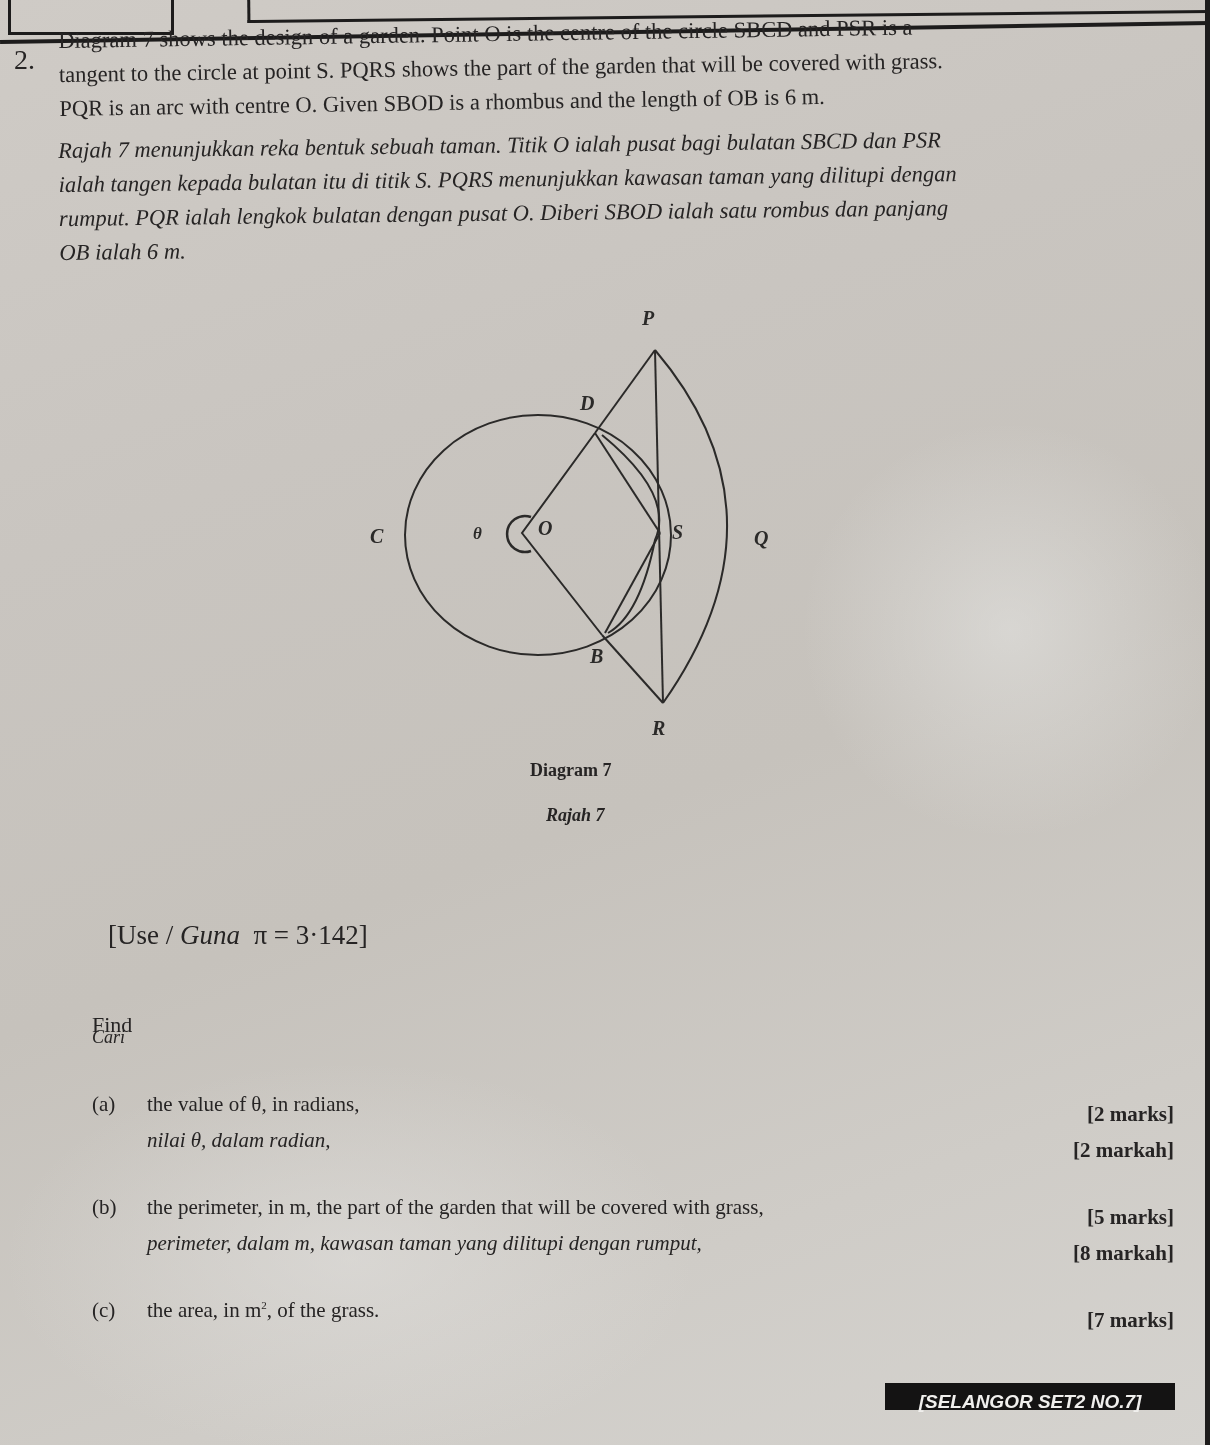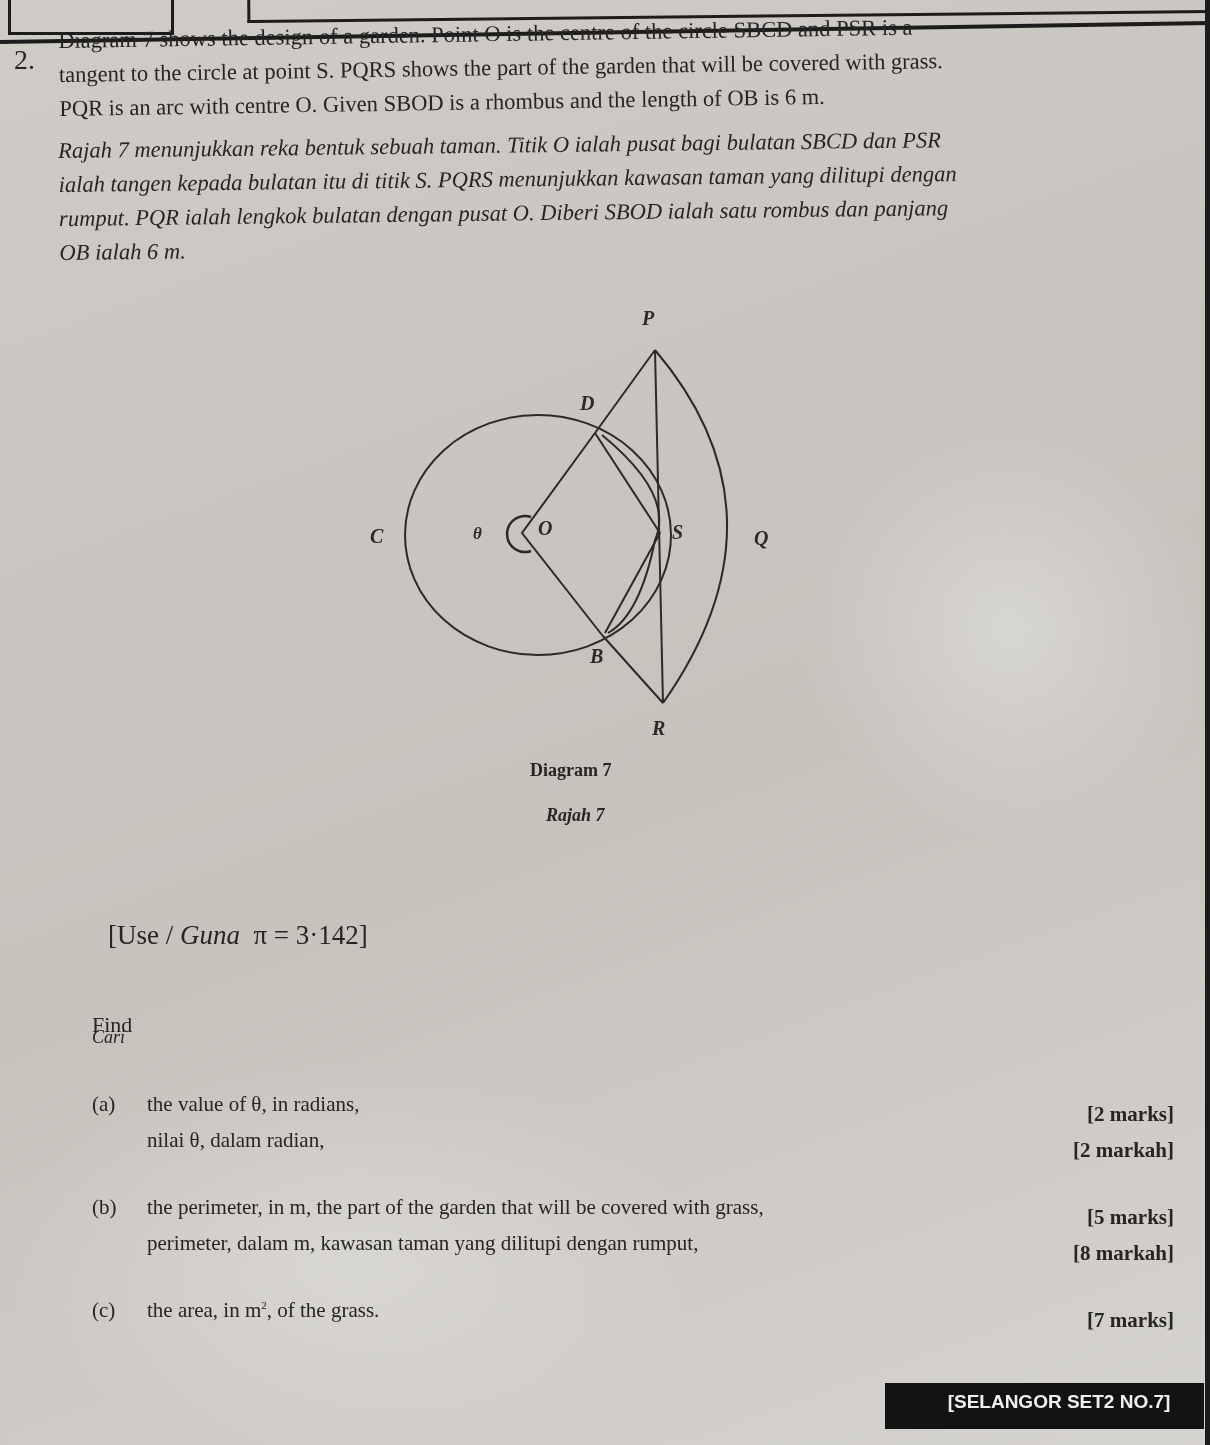--- a/index.html
+++ b/index.html
@@ -32,29 +32,29 @@
 
   .use { position:absolute; left:100px; top:920px; font-size:27px;margin-left:8px; }
   .find { position:absolute; left:92px; top:1012px; font-size:22px; }
   .cari { position:absolute; left:92px; top:1027px; font-size:18px; font-style:italic; }
 
   .part { position:absolute; left:92px; width:1082px; font-size:21px; }
   .part .row { position:relative; height:36px; }
   .part .lbl { position:absolute; left:0; top:0; }
   .part .txt { position:absolute; left:55px; top:0; white-space:nowrap; }
   .part .mk { position:absolute; right:0; top:10px; font-weight:bold; white-space:nowrap; }
-  .part .ms { }
+  .part .ms { font-style:italic; }
   .part-a { top:1092px; }
   .part-b { top:1195px; }
   .part-c { top:1298px; }
   sup { font-size:11px; }
 
-  .source { position:absolute; left:885px; top:1383px; width:290px; height:46px; background:#141313;
-    color:#f0efed; font-family:"Liberation Sans", sans-serif; font-weight:bold; 
-    font-size:19px; line-height:38px; text-align:center;padding-left:29px; }
+  .source { position:absolute; left:885px; top:1383px; width:290px; height:27px; background:#141313;
+    color:#f0efed; font-family:"Liberation Sans", sans-serif; font-weight:bold; font-style:italic;
+    font-size:19px; line-height:38px; text-align:center; }
 </style>
 </head>
 <body>
 
 <div class="shade shade1"></div>
 <div class="shade shade2"></div>
 
 <div class="hdr-box1">
   <span>F4 AM</span>
 </div>

